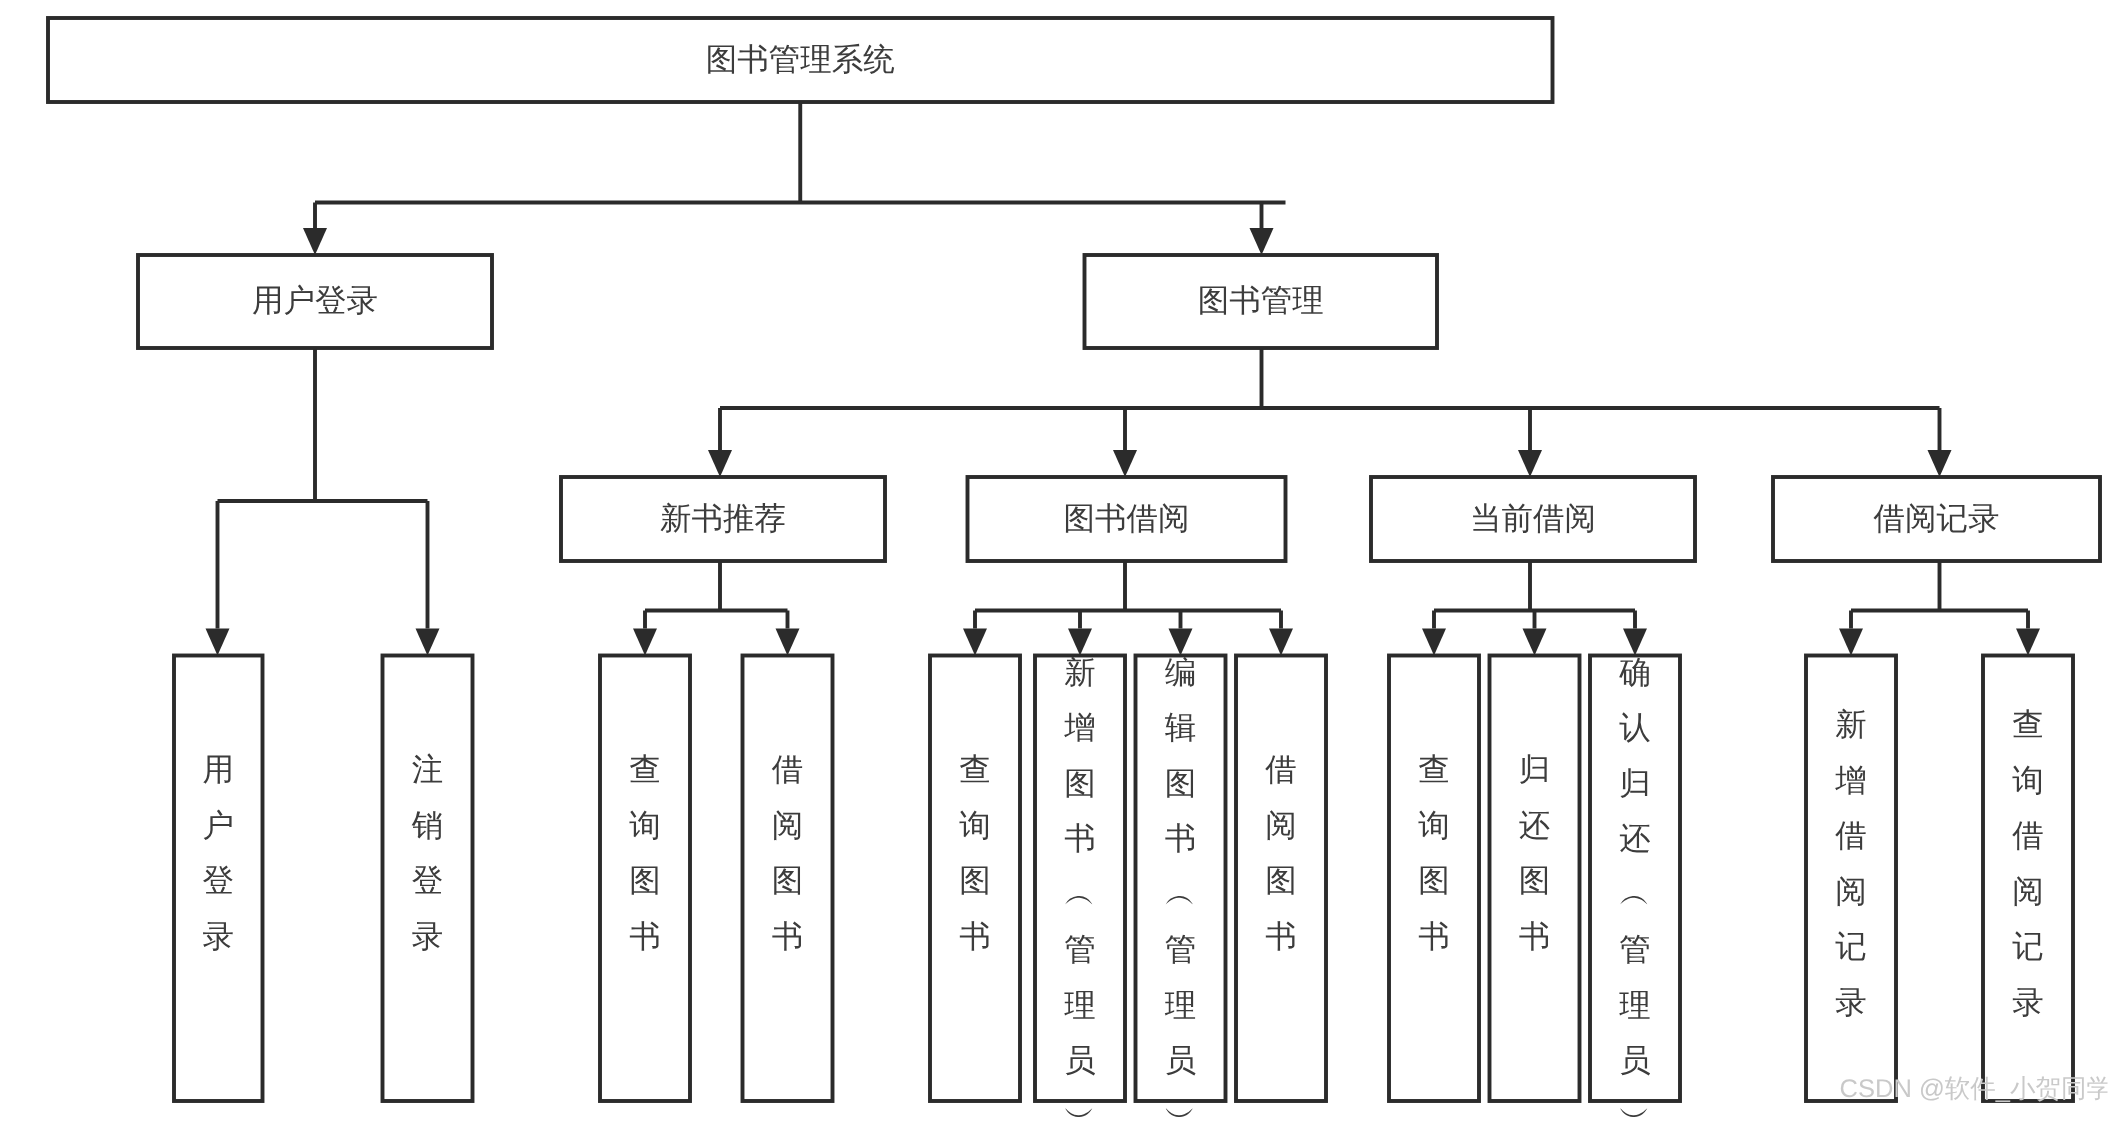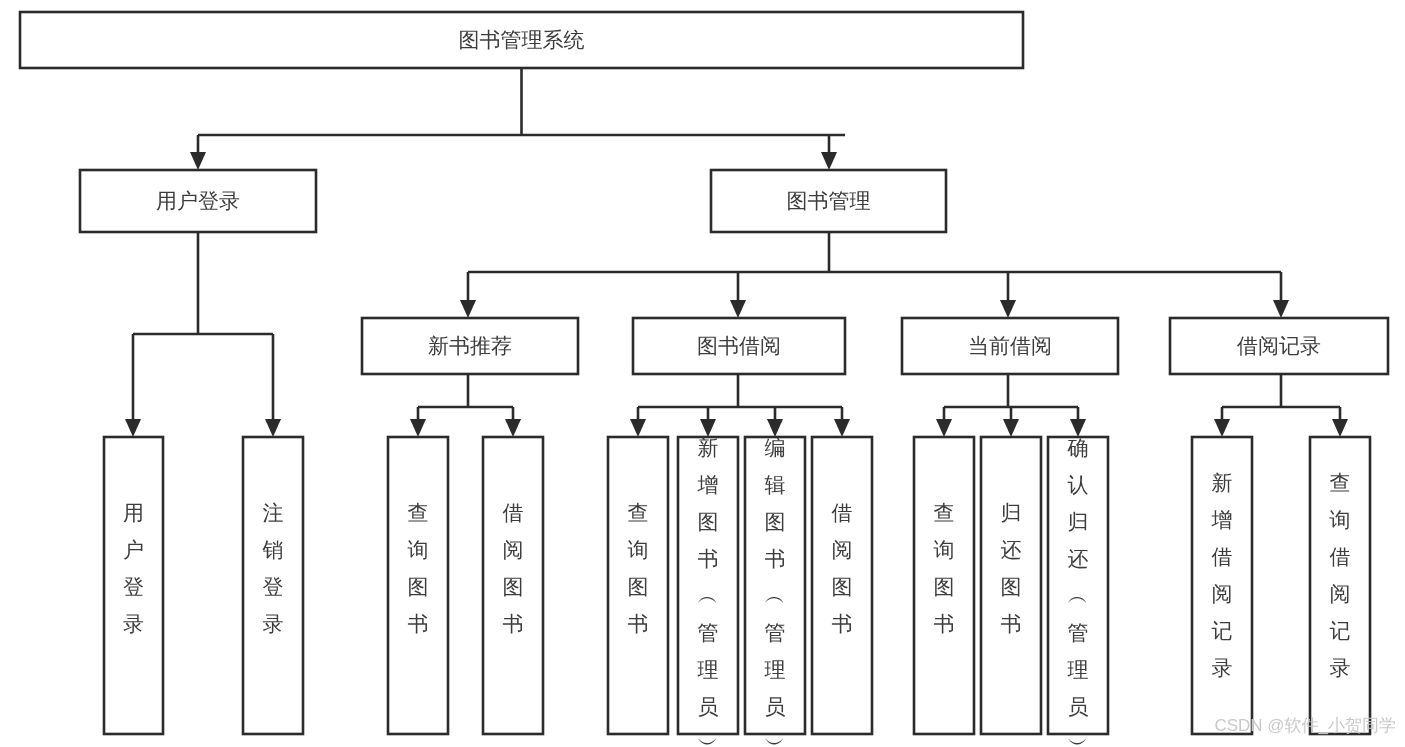--- a/index.html
+++ b/index.html
@@ -9,21 +9,21 @@
   }
   body {
     width: 1405px;
     height: 747px;
     font-family: "Liberation Sans", "DejaVu Sans", sans-serif;
     overflow: hidden;
     position: relative;
   }
   #diagram-root {
     position: absolute;
-    left: 0;
+    left: 12px;
     top: 0;
     width: 1205px;
     height: 747px;
   }
   svg.diagram {
     display: block;
     width: 1405px;
     height: 747px;
   }
   .node-rect {

